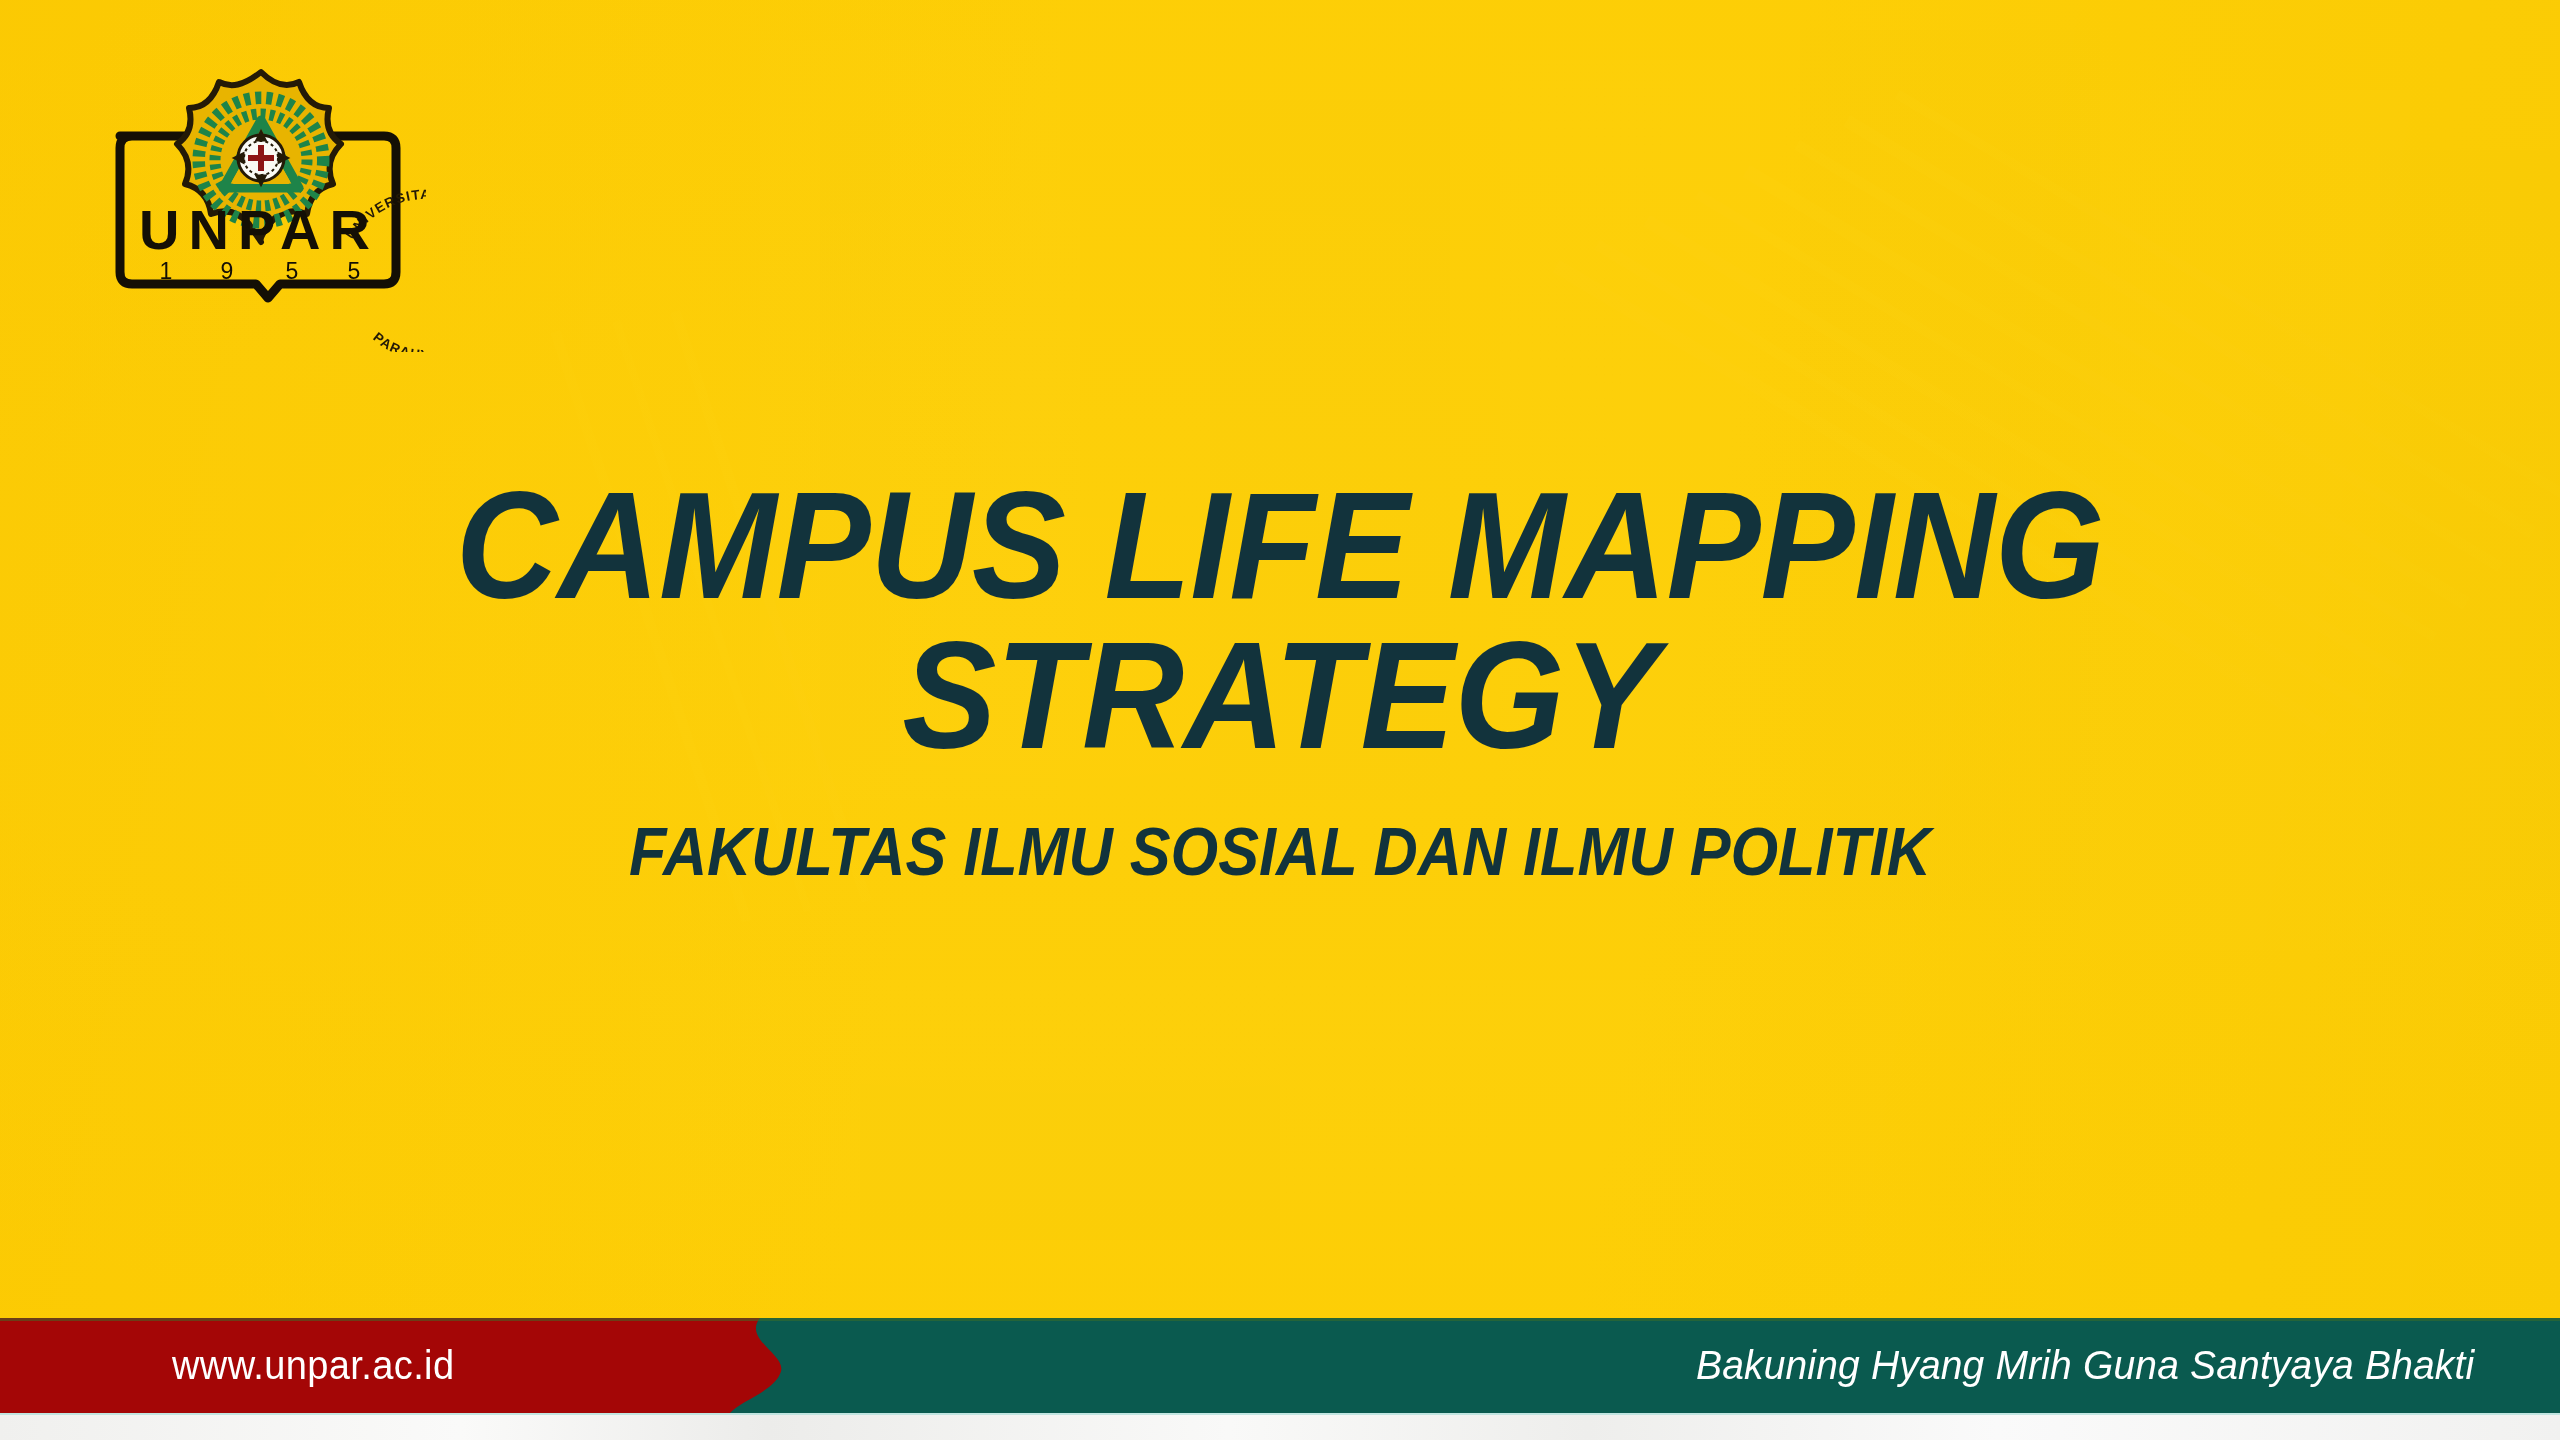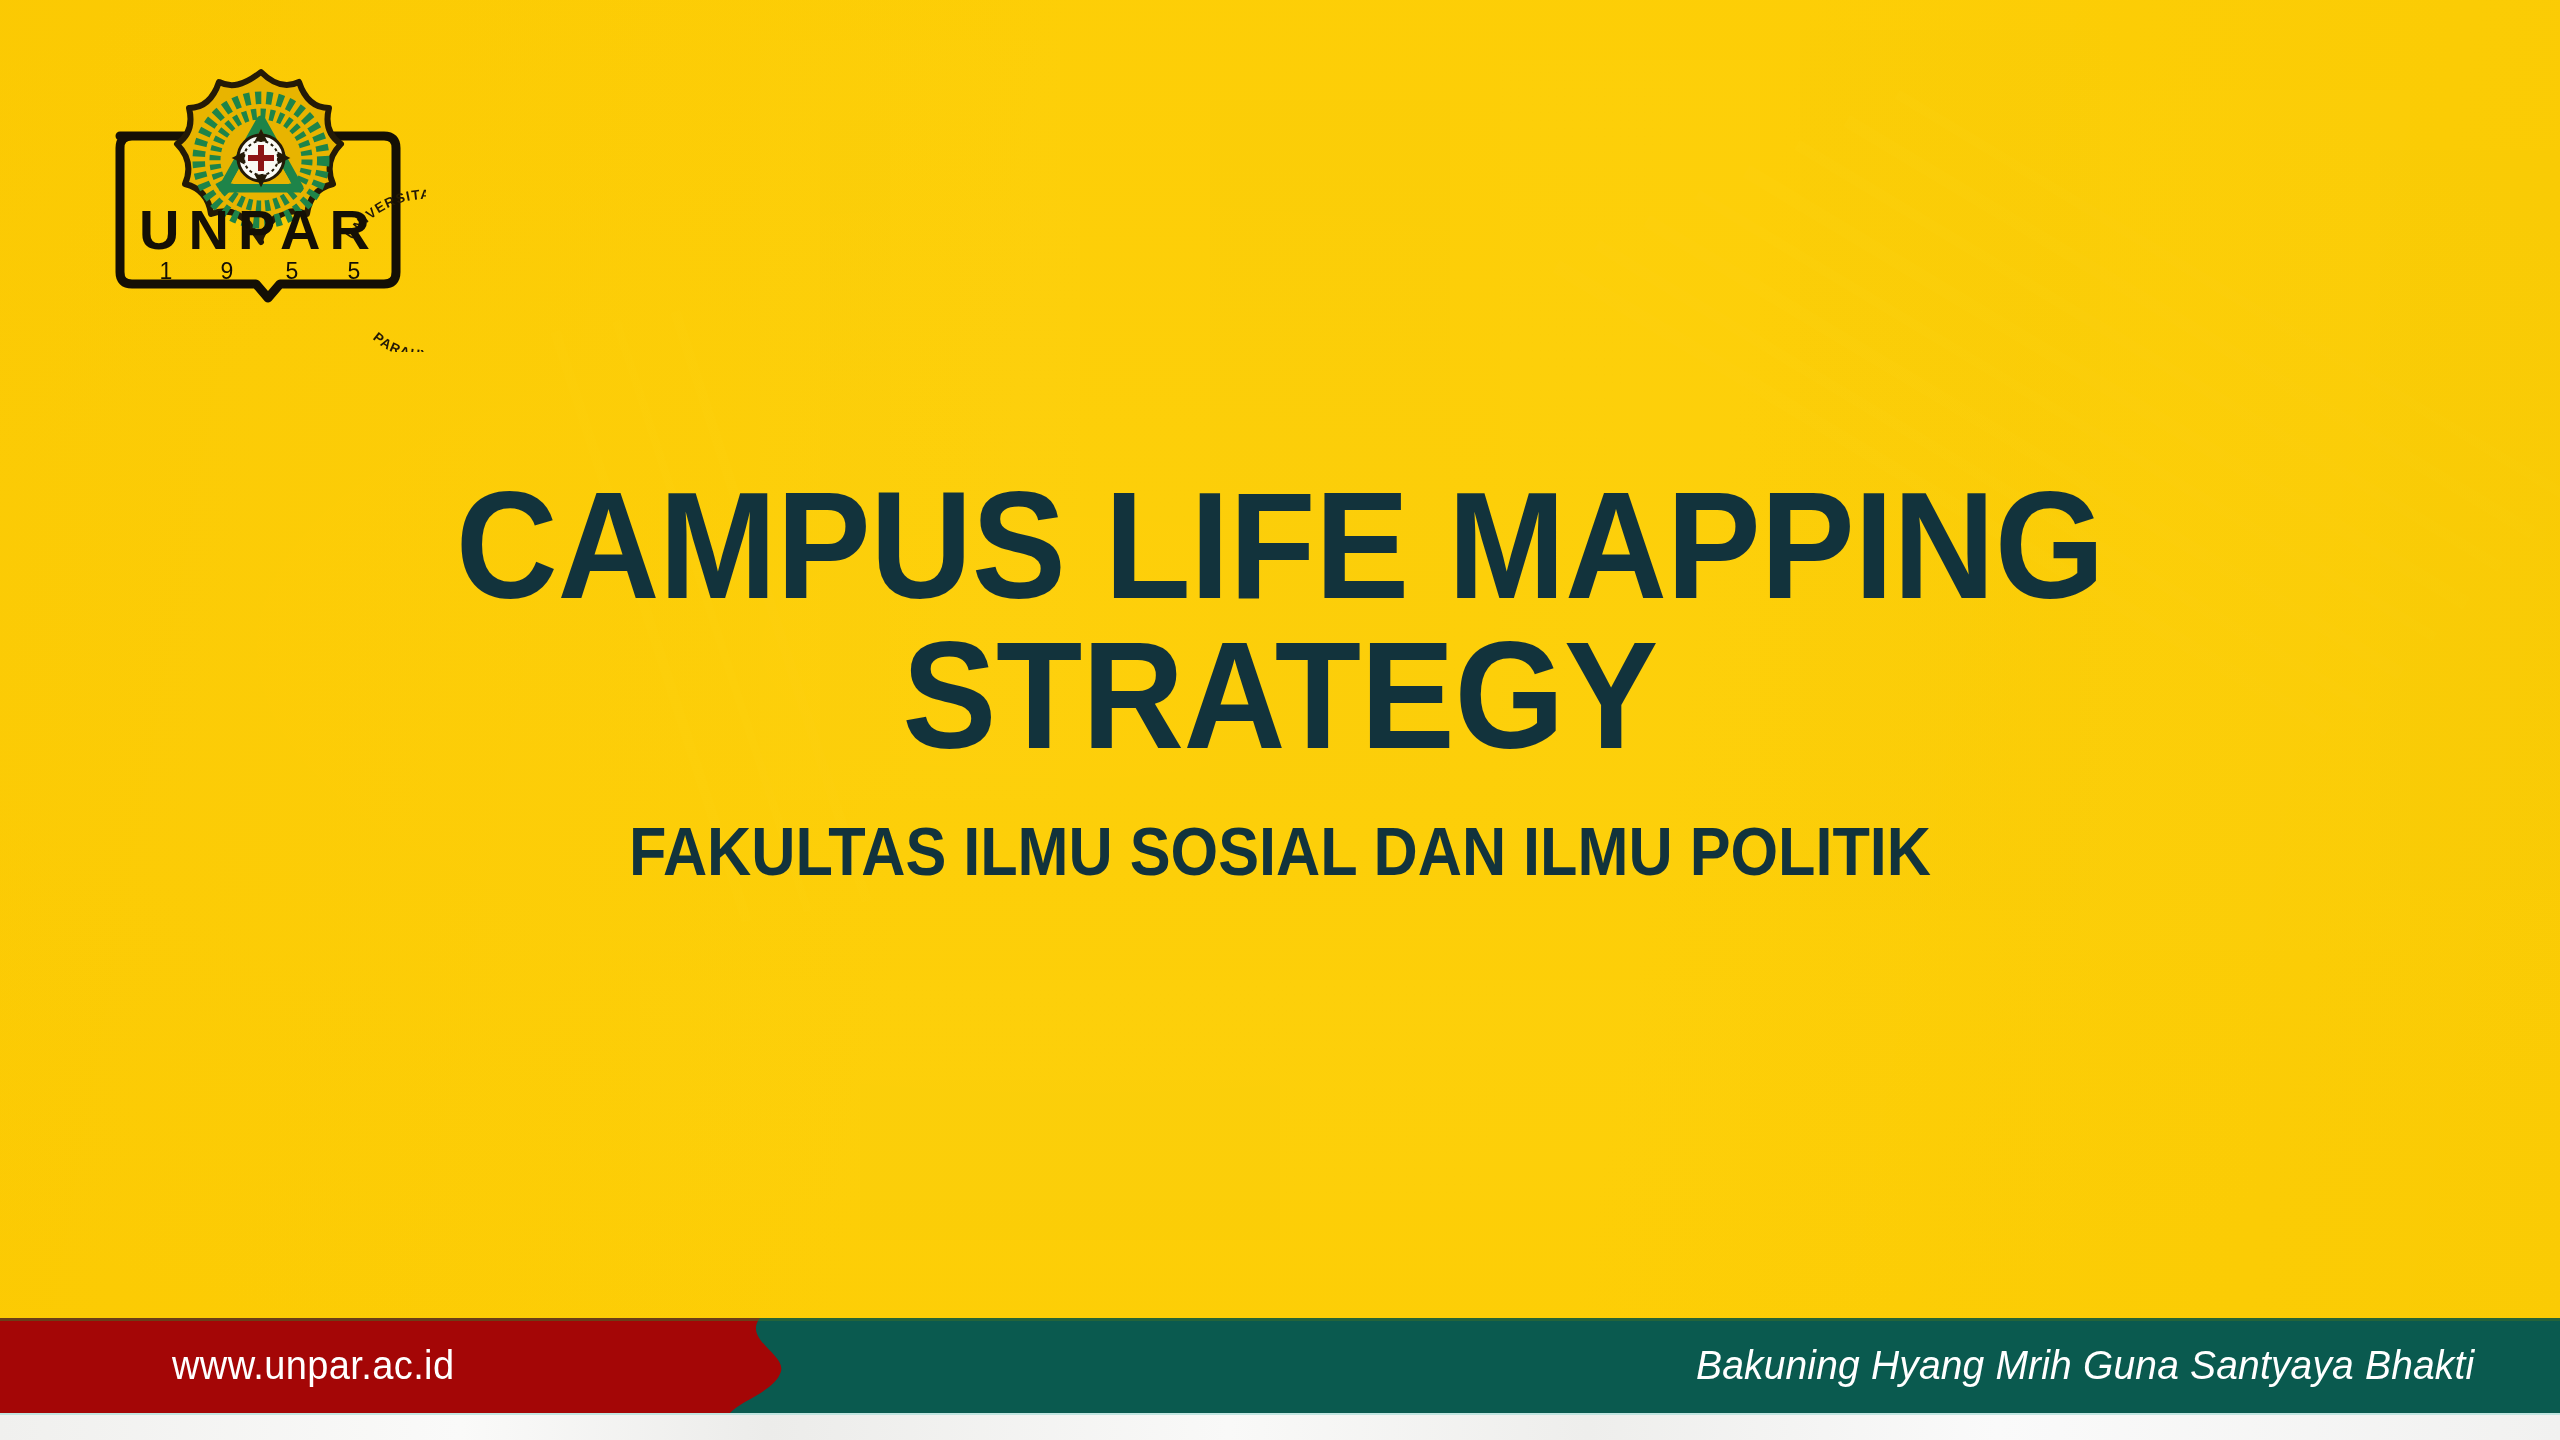--- a/index.html
+++ b/index.html
@@ -69,20 +69,21 @@
   }
   .logo svg { display: block; width: 100%; height: 100%; }
 
   
   .title-block {
     position: absolute;
     left: 0;
     right: 0;
     top: 470px;
     text-align: center;
+    font-style: italic;
   }
   .main-title {
     margin: 0;
     color: #12333C;
     font-family: "Liberation Sans", sans-serif;
     font-weight: 700;
     font-size: 152px;
     line-height: 0.99;
     letter-spacing: -0.5px;
     transform: scaleX(0.93);

